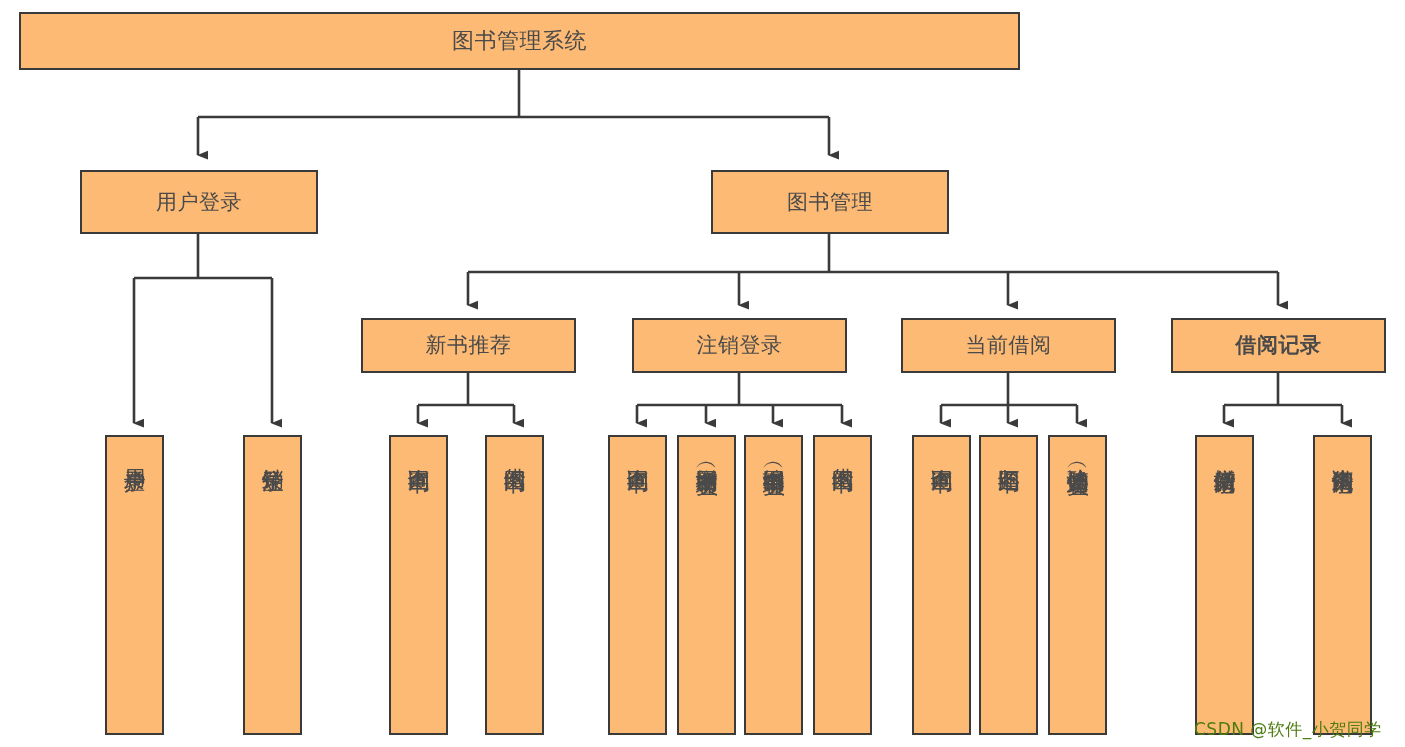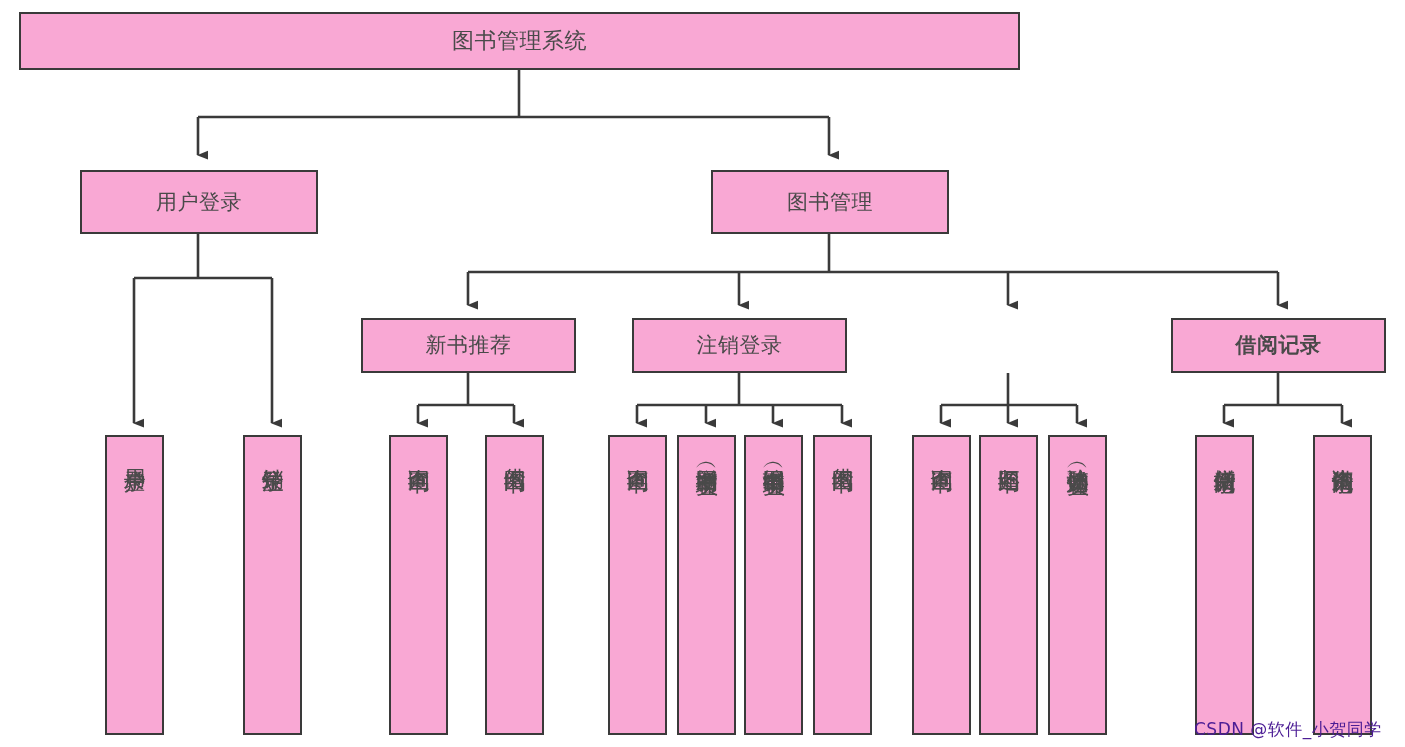--- a/index.html
+++ b/index.html
@@ -20,21 +20,21 @@
     left: 0;
     top: 0;
     width: 1405px;
     height: 747px;
     pointer-events: none;
   }
   .node {
     position: absolute;
     box-sizing: border-box;
     border: 2.5px solid #3a3a3a;
-    background: #f9a8d4;
+    background: #fdba74;
     display: flex;
     align-items: center;
     justify-content: center;
     color: #4a4a4a;
     text-align: center;
   }
   .node .lbl {
     display: block;
     line-height: 1.18;
     letter-spacing: 0.5px;
@@ -54,21 +54,21 @@
   .v-node .lbl {
     writing-mode: vertical-rl;
     text-orientation: upright;
     font-size: 22px;
     line-height: 1.12;
     letter-spacing: 1px;
     white-space: nowrap;
   }
   .watermark {
     position: absolute;
-    color: #4c1d95;
+    color: #4d7c0f;
     font-size: 17px;
     letter-spacing: 0.5px;
     white-space: nowrap;
     font-family: "DejaVu Sans", "Liberation Sans", sans-serif;
   }
 </style>
 </head>
 <body>
 
 <div id="canvas">
@@ -133,20 +133,23 @@
   <div class="node h-node" style="left:711px; top:170px; width:238px; height:64px;">
     <span class="lbl">图书管理</span>
   </div>
 
   <div class="node h-node" style="left:361px; top:318px; width:215px; height:55px;">
     <span class="lbl">新书推荐</span>
   </div>
   <div class="node h-node" style="left:632px; top:318px; width:215px; height:55px;">
     <span class="lbl">注销登录</span>
   </div>
+  <div class="node h-node" style="left:901px; top:318px; width:215px; height:55px;">
+    <span class="lbl">当前借阅</span>
+  </div>
   <div class="node h-node" style="left:1171px; top:318px; width:215px; height:55px;font-weight:bold;">
     <span class="lbl">借阅记录</span>
   </div>
 
   <div class="node v-node" style="left:105px; top:435px; width:59px; height:300px;">
     <span class="lbl">用户登录</span>
   </div>
   <div class="node v-node" style="left:243px; top:435px; width:59px; height:300px;">
     <span class="lbl">注销登录</span>
   </div>

